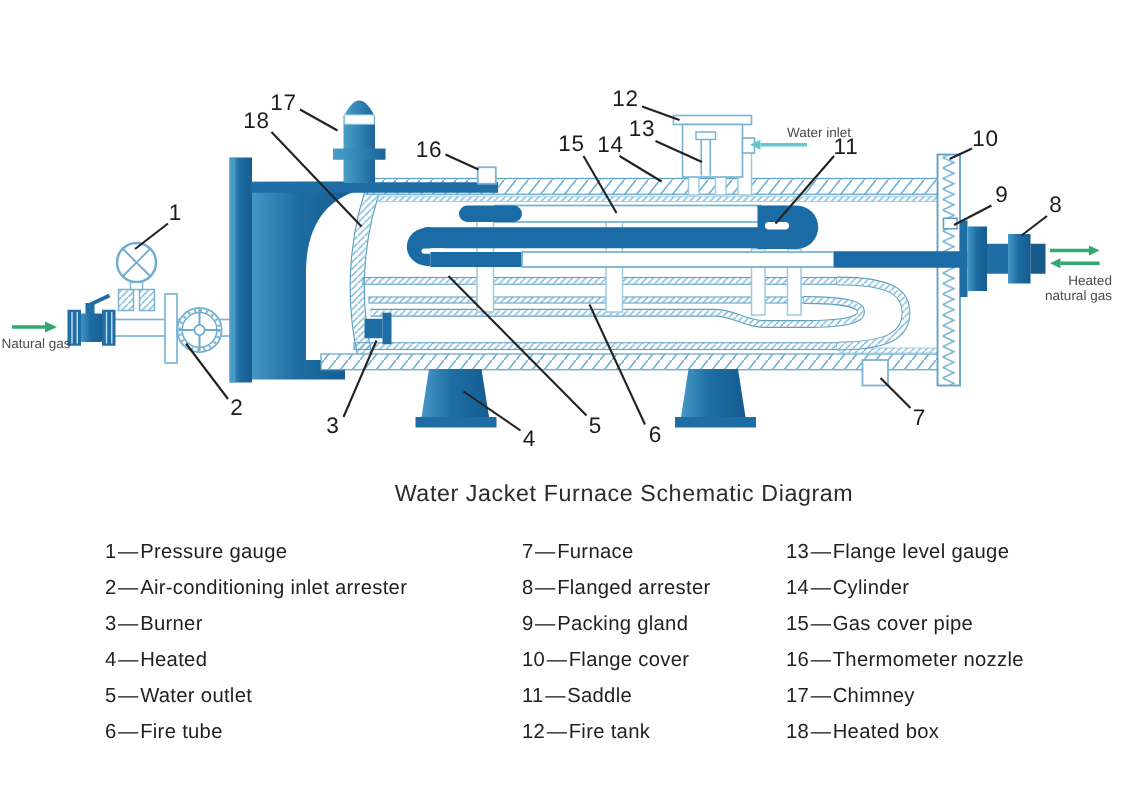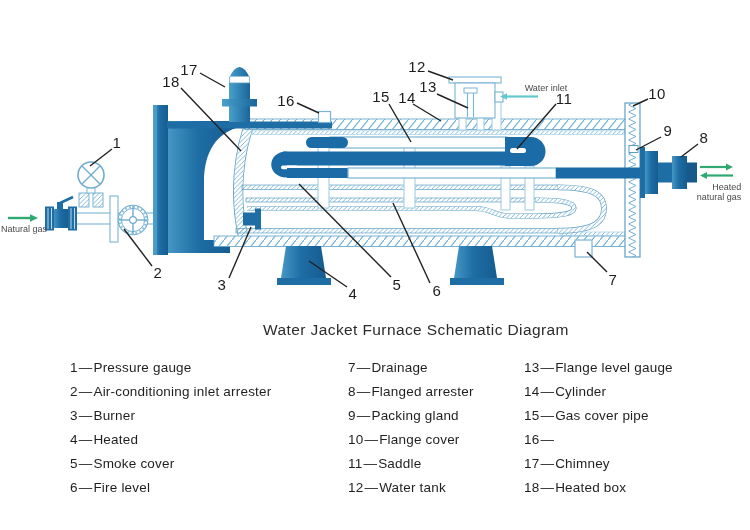--- a/index.html
+++ b/index.html
@@ -279,33 +279,33 @@
         <span>Burner</span>
       </div>
     <div class="legend-row">
         <span>4</span>
         <span class="sep">—</span>
         <span>Heated</span>
       </div>
     <div class="legend-row">
         <span>5</span>
         <span class="sep">—</span>
-        <span>Smoke cover</span>
+        <span>Water outlet</span>
       </div>
     <div class="legend-row">
         <span>6</span>
         <span class="sep">—</span>
-        <span>Fire level</span>
+        <span>Fire tube</span>
       </div>
   </div>
   <div class="legend-col" style="left:348px">
     <div class="legend-row">
         <span>7</span>
         <span class="sep">—</span>
-        <span>Drainage</span>
+        <span>Furnace</span>
       </div>
     <div class="legend-row">
         <span>8</span>
         <span class="sep">—</span>
         <span>Flanged arrester</span>
       </div>
     <div class="legend-row">
         <span>9</span>
         <span class="sep">—</span>
         <span>Packing gland</span>
@@ -316,21 +316,21 @@
         <span>Flange cover</span>
       </div>
     <div class="legend-row">
         <span>11</span>
         <span class="sep">—</span>
         <span>Saddle</span>
       </div>
     <div class="legend-row">
         <span>12</span>
         <span class="sep">—</span>
-        <span>Water tank</span>
+        <span>Fire tank</span>
       </div>
   </div>
   <div class="legend-col" style="left:524px">
     <div class="legend-row">
         <span>13</span>
         <span class="sep">—</span>
         <span>Flange level gauge</span>
       </div>
     <div class="legend-row">
         <span>14</span>
@@ -338,20 +338,21 @@
         <span>Cylinder</span>
       </div>
     <div class="legend-row">
         <span>15</span>
         <span class="sep">—</span>
         <span>Gas cover pipe</span>
       </div>
     <div class="legend-row">
         <span>16</span>
         <span class="sep">—</span>
+        <span>Thermometer nozzle</span>
       </div>
     <div class="legend-row">
         <span>17</span>
         <span class="sep">—</span>
         <span>Chimney</span>
       </div>
     <div class="legend-row">
         <span>18</span>
         <span class="sep">—</span>
         <span>Heated box</span>

